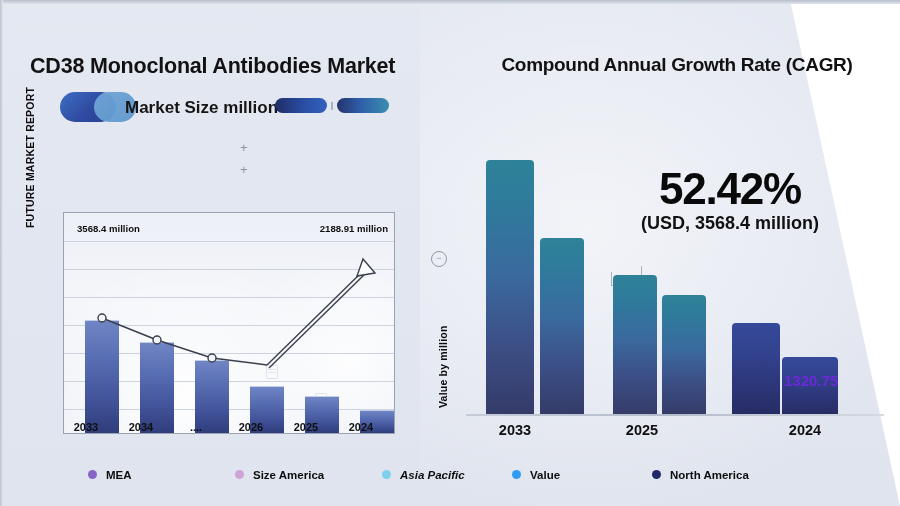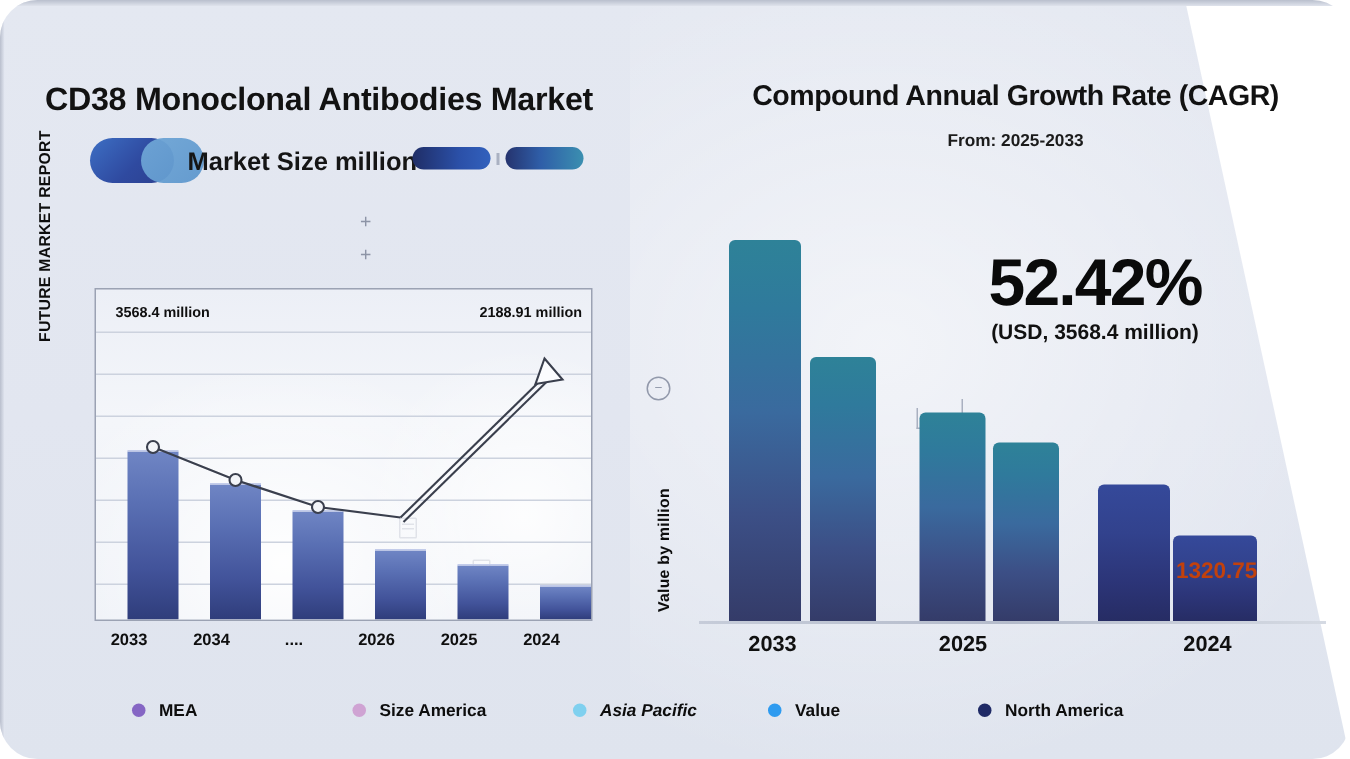--- a/index.html
+++ b/index.html
@@ -2,21 +2,21 @@
 <html><head>
 <meta charset="utf-8">
 <style>
   html,body{margin:0;padding:0;}
   body{
     width:900px;height:506px;overflow:hidden;
     font-family:"Liberation Sans", sans-serif;
     background:#ffffff;
     position:relative;
   }
-  #root{position:absolute;inset:0;overflow:hidden;background:#ffffff;border-radius:25px;}
+  #root{position:absolute;inset:0;overflow:hidden;background:#ffffff;}
 
   
   .bg-wedge{
     position:absolute;left:0;top:0;width:900px;height:506px;
     background:linear-gradient(180deg,#e4e8f1 0%,#e2e6f0 55%,#dfe4ee 100%);
     clip-path:polygon(0 0, 790px 0, 900px 506px, 0 506px);
   }
   .bg-wedge2{
     position:absolute;left:420px;top:-40px;width:560px;height:600px;
     background:radial-gradient(ellipse at 30% 45%, rgba(255,255,255,0.55) 0%, rgba(255,255,255,0) 62%);
@@ -66,21 +66,21 @@
 
   
   .plus{position:absolute;color:#8d94a6;font-size:13px;line-height:13px;font-weight:400;}
   .deco-circle{
     position:absolute;width:14px;height:14px;border:1.2px solid #9299ab;border-radius:50%;
     color:#9299ab;font-size:9px;line-height:12px;text-align:center;
   }
 
   
   .chart-left{
-    position:absolute;left:63px;top:192px;width:330px;height:220px;
+    position:absolute;left:63px;top:212px;width:330px;height:220px;
     border:1.3px solid #9ba2b3;
     background:linear-gradient(180deg,#eceff6 0%, #f4f6fa 40%, #eef1f7 100%);
     overflow:hidden;
     text-align:right;
   }
   .gridline{position:absolute;left:0;width:100%;height:1px;background:#ccd2de;}
   .blob{
     position:absolute;left:-10px;top:42px;width:300px;height:200px;
     background:radial-gradient(ellipse at 45% 70%, rgba(255,255,255,.95) 0%, rgba(255,255,255,0) 68%);
   }
@@ -131,24 +131,24 @@
   .rxlab{
     position:absolute;top:422px;font-size:14.5px;font-weight:bold;color:#101010;
     text-align:center;width:90px;
   }
   .cagr-big{
     position:absolute;left:600px;top:164px;width:260px;
     font-size:44px;font-weight:bold;color:#0a0a0a;letter-spacing:-1.2px;text-align:center;
   }
   .cagr-sub{
     position:absolute;left:600px;top:213px;width:260px;
-    font-size:14px;font-weight:bold;color:#111;text-align:center;
+    font-size:18px;font-weight:bold;color:#111;text-align:center;
   }
   .val-label{
-    position:absolute;left:784px;top:372px;font-size:15px;font-weight:bold;color:#c2410c;
+    position:absolute;left:784px;top:372px;font-size:15px;font-weight:bold;color:#6d28d9;
     white-space:nowrap;
   }
   .tick-mark{
     position:absolute;left:611px;top:272px;width:30px;height:14px;
     border-left:1.2px solid #a9b0c0;border-bottom:0;
   }
   .tick-mark:before{
     content:"";position:absolute;left:-1px;bottom:0;width:30px;height:1.2px;background:#a9b0c0;
   }
   .tick-mark:after{
@@ -241,21 +241,20 @@
   </div>
 
   <div class="xlab" style="left:62px;">2033</div>
   <div class="xlab" style="left:117px;">2034</div>
   <div class="xlab" style="left:172px;">....</div>
   <div class="xlab" style="left:227px;">2026</div>
   <div class="xlab" style="left:282px;">2025</div>
   <div class="xlab" style="left:337px;">2024</div>
 
   <div class="h-right">Compound Annual Growth Rate (CAGR)</div>
-  <div class="sub-right">From: 2025-2033</div>
 
   <div class="cagr-big">52.42%</div>
   <div class="cagr-sub">(USD, 3568.4 million)</div>
   <div class="tick-mark"></div>
 
   <div style="position:absolute;left:466px;top:140px;width:420px;height:275px;">
     <div class="rbar" style="left:20px;width:48px;height:255px;"></div>
     <div class="rbar" style="left:74px;width:44px;height:177px;"></div>
     <div class="rbar" style="left:147px;width:44px;height:140px;"></div>
     <div class="rbar" style="left:196px;width:44px;height:120px;"></div>

